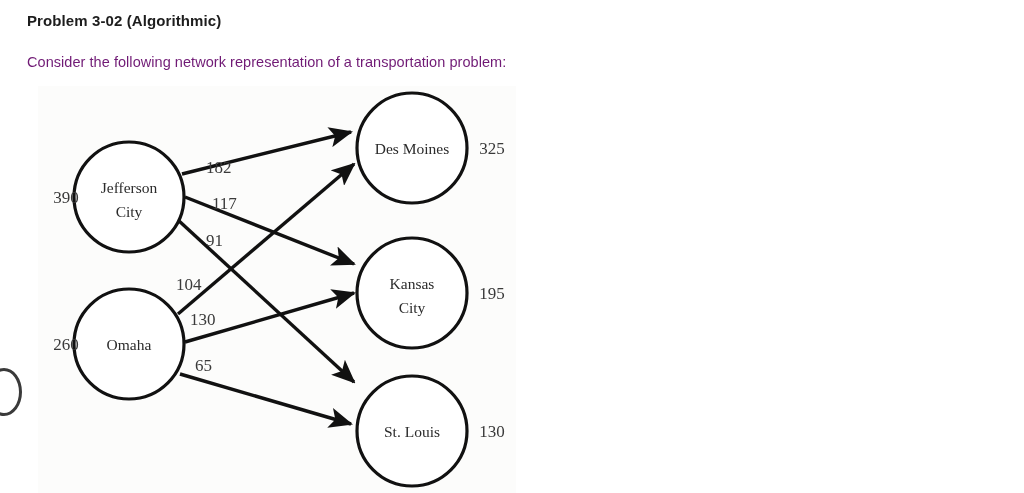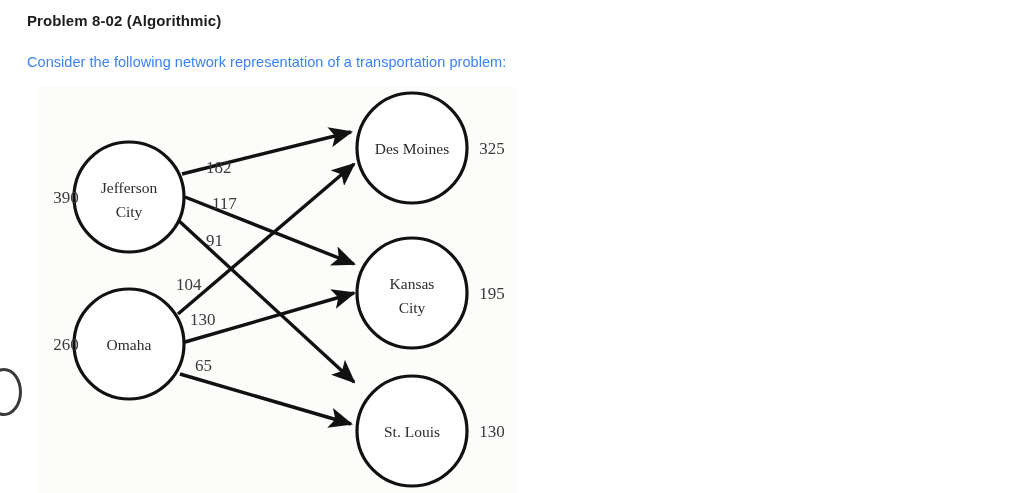--- a/index.html
+++ b/index.html
@@ -29,21 +29,21 @@
     font-weight: bold;
     color: #1d1d1d;
     letter-spacing: 0.1px;
   }
   .problem-prompt {
     position: absolute;
     left: 27px;
     top: 54px;
     font-size: 14.5px;
     font-weight: normal;
-    color: #3b82f6;
+    color: #701a75;
     letter-spacing: 0.05px;
   }
   .diagram-figure {
     position: absolute;
     left: 38px;
     top: 86px;
     width: 478px;
     height: 407px;
     background: #fcfcfb;
   }
@@ -86,21 +86,21 @@
     border: 3.5px solid #3a3a3a;
     border-radius: 50%;
     background: transparent;
   }
 </style>
 </head>
 <body>
 
 <div class="page">
 
-  <div class="problem-title">Problem 8-02 (Algorithmic)</div>
+  <div class="problem-title">Problem 3-02 (Algorithmic)</div>
 
   <div class="problem-prompt">Consider the following network representation of a transportation problem:</div>
 
   <div class="diagram-figure">
     <svg class="diagram-svg" width="478" height="407" viewBox="0 0 478 407">
 
       <defs>
         <marker id="arrowhead" markerWidth="7" markerHeight="6" refX="6.4" refY="3" orient="auto" markerUnits="strokeWidth">
           <path d="M0,0 L7,3 L0,6 L1.6,3 Z" fill="#111111"></path>
         </marker>

